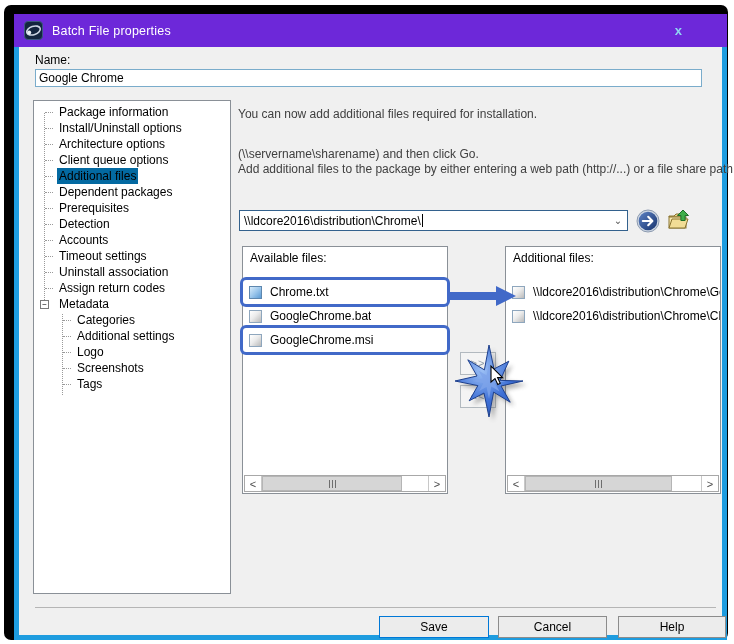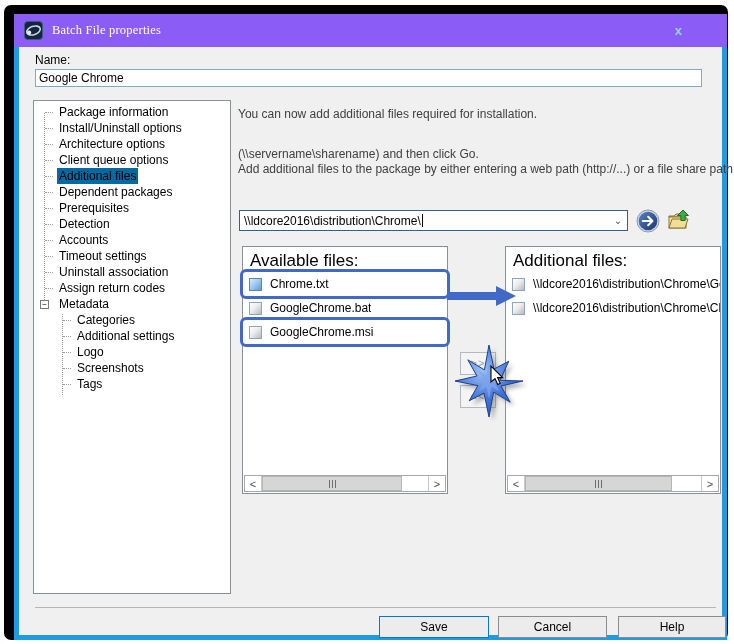--- a/index.html
+++ b/index.html
@@ -5,22 +5,22 @@
   * { margin:0; padding:0; box-sizing:border-box; }
   html,body { width:734px; height:644px; background:#ffffff; font-family:"Liberation Sans", sans-serif; overflow:hidden; }
   #stage { position:relative; width:734px; height:644px; }
 
   
   .shadow { position:absolute; left:4px; top:5px; width:724px; height:635px; background:#000; border-radius:7px; }
 
   
   .window { position:absolute; left:14px; top:14px; width:713px; height:626px;
             border:5px solid #1e9cdf; background:#f0f0f0; }
-  .titlebar { position:absolute; left:-5px; top:-5px; width:713px; height:33px; background:#8b5cf6;
-              display:flex; align-items:center;font-family:Liberation Serif, serif; }
+  .titlebar { position:absolute; left:-5px; top:-5px; width:713px; height:33px; background:#6d28d9;
+              display:flex; align-items:center; }
   .titlebar .app-icon { margin-left:10px; width:19px; height:19px; flex:0 0 auto; }
   .titlebar .title { color:#ffffff; font-size:12.5px; margin-left:9px; letter-spacing:.2px; }
   .close-x { position:absolute; right:40px; top:4px; color:#8fd4f2; font-size:13px; font-weight:bold; cursor:default; }
 
   .lbl { position:absolute; font-size:12px; color:#000; }
   .name-input { position:absolute; left:16px; top:50px; width:667px; height:18px; background:#fff;
                 border:1px solid #7aaccb; font-size:12px; padding:1px 3px; color:#000; font-family:"Liberation Sans",sans-serif; }
 
   
   .tree-panel { position:absolute; left:14px; top:81px; width:198px; height:494px; background:#fff; border:1px solid #8a9097; overflow:hidden; }
@@ -44,21 +44,21 @@
   .combo .val { font-size:12px; padding-left:4px; white-space:nowrap; overflow:hidden; }
   .caret { display:inline-block; width:1px; height:13px; background:#000; margin-left:1px; vertical-align:middle; }
   .combo .dd { margin-left:auto; width:18px; height:100%; display:flex; align-items:center; justify-content:center; color:#555; font-size:10px; }
 
   .icon-btn { position:absolute; width:24px; height:24px; }
 
   
   .panel { position:absolute; top:227px; background:#fff; border:1px solid #8a9097; }
   .panel.left { left:223px; width:206px; height:248px; }
   .panel.right { left:486px; width:216px; height:248px; }
-  .panel .p-label { font-size:17px; color:#000; padding:4px 0 0 7px; height:25px; }
+  .panel .p-label { font-size:12px; color:#000; padding:4px 0 0 7px; height:33px; }
   .file-row { position:relative; height:24px; display:flex; align-items:center; }
   .cb { width:13px; height:13px; margin-left:6px; flex:0 0 auto;
         border:1px solid #8ea6bd; background:linear-gradient(135deg,#ffffff 0%,#ececec 45%,#b9b9b9 100%); }
   .cb.blue { border-color:#5e87ae; background:linear-gradient(135deg,#d7ebfa 0%,#9cc7ec 50%,#5b9bd5 100%); }
   .file-row .f-label { font-size:12px; margin-left:8px; white-space:nowrap; overflow:hidden; }
   .file-row.ann { box-shadow:0 0 0 3px #4169c8; border-radius:3px; background:#fff; z-index:3; }
 
   
   .hscroll { position:absolute; left:1px; right:1px; bottom:1px; height:17px; border:1px solid #a8a8a8; background:#fff;
              display:flex; align-items:stretch; }

